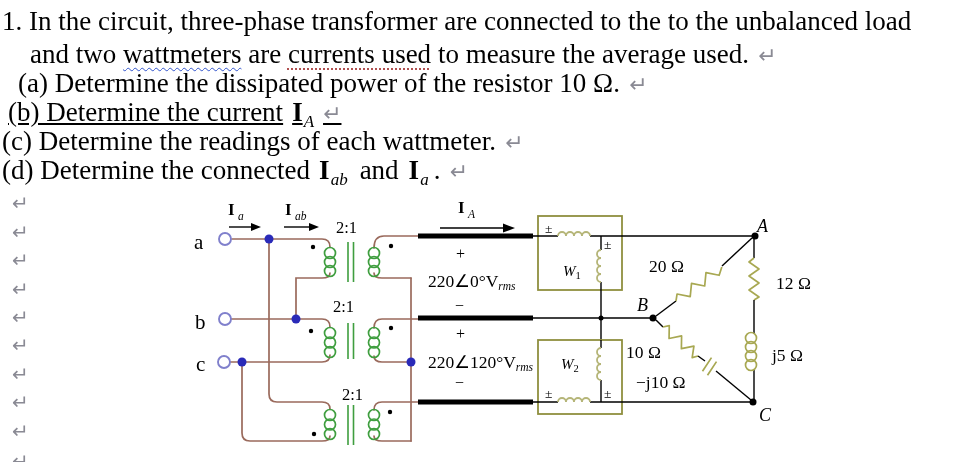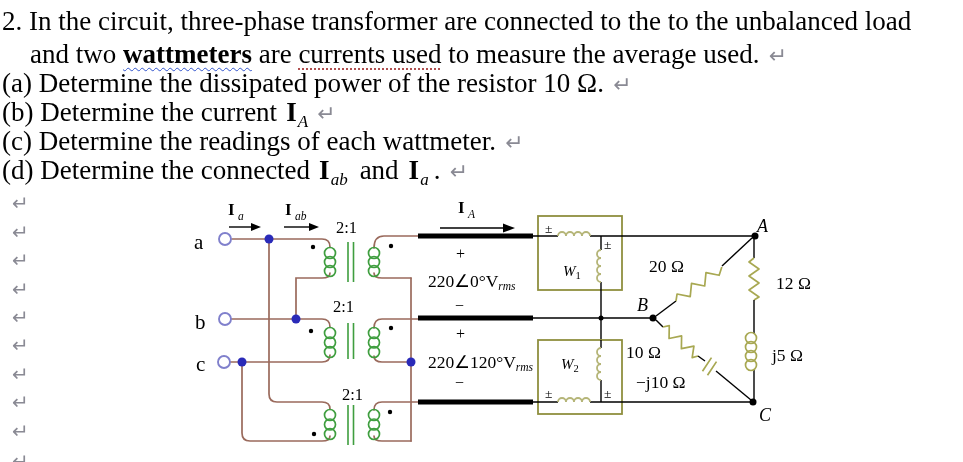--- a/index.html
+++ b/index.html
@@ -2,21 +2,21 @@
 <html style="--wire: #9a6a5c; --coil-green: #3f9e3f; --meter-box: #8f8f3f; --meter-coil: #b5b578; --load-olive: #a8a852; --junction-blue: #2a2ab8; --terminal-ring: #8080cc; --pilcrow-gray: #8a8a94; --spell-wavy: #3355cc; --spell-dotted: #b05050; --ink: #000000;"><head>
 <meta charset="utf-8">
 <style>
   html,body{margin:0;padding:0;}
   body{
     width:963px;height:462px;overflow:hidden;background:#ffffff;
     font-family:"Liberation Serif","DejaVu Sans",serif;color:#000;
     position:relative;
   }
   .tline{position:absolute;white-space:nowrap;font-size:27px;line-height:30px;}
-  .wavy{text-decoration:underline;text-decoration-style:wavy;text-decoration-color:var(--spell-wavy);text-decoration-thickness:1px;text-underline-offset:4px;font-weight:bold;}
+  .wavy{text-decoration:underline;text-decoration-style:wavy;text-decoration-color:var(--spell-wavy);text-decoration-thickness:1px;text-underline-offset:4px;}
   .dotted{text-decoration:underline;text-decoration-style:dotted;text-decoration-color:var(--spell-dotted);text-decoration-thickness:2px;text-underline-offset:5px;}
   .veci{font-weight:bold;margin-left:9px;}
   .vsub{font-style:italic;font-size:17px;vertical-align:-6px;margin-left:1px;}
   .andw{margin-left:9px;margin-right:1px;}
   .perd{margin-left:5px;}
   .pil{color:var(--pilcrow-gray);font-family:"DejaVu Sans",sans-serif;font-size:22px;margin-left:9px;}
   .mpil{position:absolute;left:12px;color:var(--pilcrow-gray);font-family:"DejaVu Sans",sans-serif;font-size:20px;}
   svg{position:absolute;left:0;top:0;}
   .wire{stroke:var(--wire);stroke-width:1.7;fill:none;stroke-linecap:round;}
   .gcoil{stroke:var(--coil-green);stroke-width:1.7;fill:none;}
@@ -40,32 +40,32 @@
   .tpm{font-size:13.5px;}
   .tW{font-size:15px;font-style:italic;}
   .tWs{font-size:10.5px;}
   .tload{font-size:17.5px;}
   .tnode{font-size:18px;font-style:italic;}
 </style>
 </head>
 <body>
 
 <div class="tline" style="left:2px;top:6px;">
-  <span>2. In the circuit, three-phase transformer are connected to the to the unbalanced load</span>
+  <span>1. In the circuit, three-phase transformer are connected to the to the unbalanced load</span>
 </div>
 
 <div class="tline" style="left:30px;top:39px;">
   <span>and two </span><span class="wavy">wattmeters</span><span> are </span><span class="dotted">currents used</span><span> to measure the average used.</span><span class="pil">↵</span>
 </div>
 
-<div class="tline" style="left:2px;top:68px;">
+<div class="tline" style="left:18px;top:68px;">
   <span>(a) Determine the dissipated power of the resistor 10 Ω.</span><span class="pil">↵</span>
 </div>
 
-<div class="tline" style="left:2px;top:97px;">
+<div class="tline" style="left:8px;top:97px;text-decoration:underline;">
   <span>(b) Determine the current</span><span class="veci">I</span><span class="vsub">A</span><span class="pil">↵</span>
 </div>
 
 <div class="tline" style="left:2px;top:126px;">
   <span>(c) Determine the readings of each wattmeter.</span><span class="pil">↵</span>
 </div>
 
 <div class="tline" style="left:2px;top:155px;">
   <span>(d) Determine the connected</span><span class="veci">I</span><span class="vsub">ab</span><span class="andw" style="margin-left:12px;">and</span><span class="veci">I</span><span class="vsub">a</span><span class="perd">.</span><span class="pil">↵</span>
 </div>

